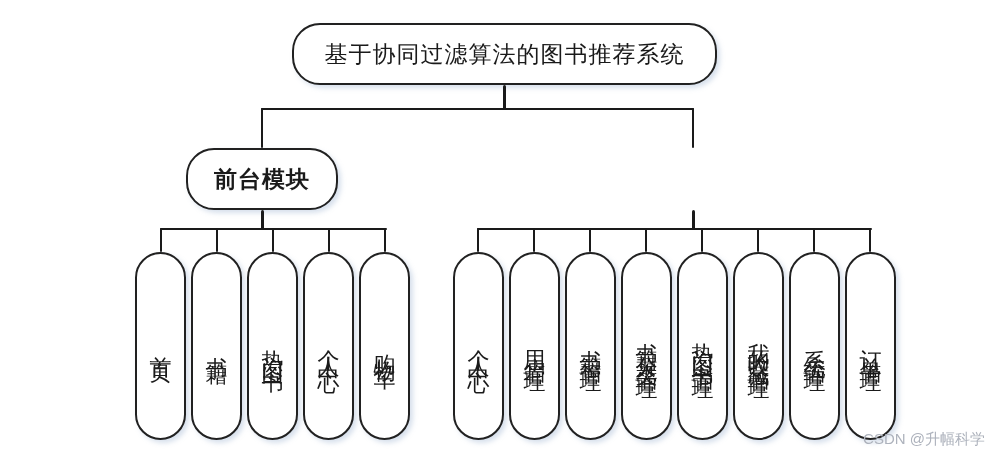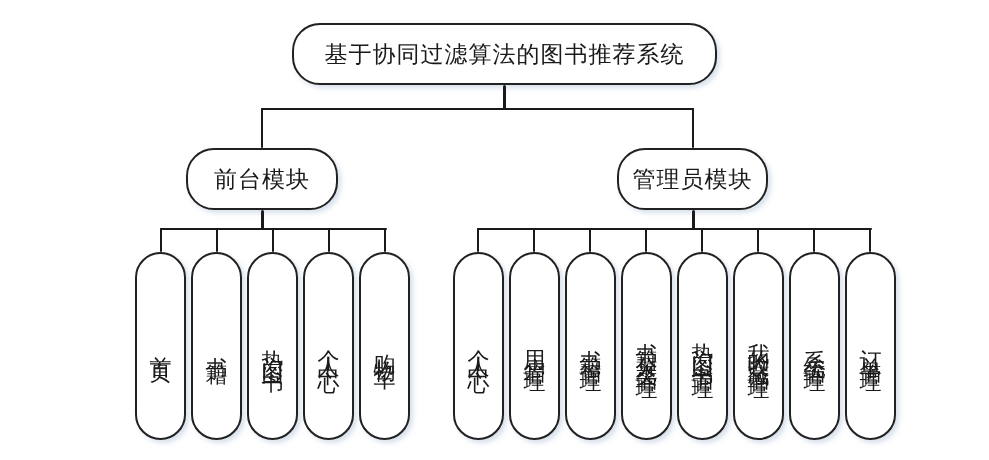--- a/index.html
+++ b/index.html
@@ -18,21 +18,21 @@
     background: #ffffff;
     border: 2px solid #212121;
     display: flex;
     align-items: center;
     justify-content: center;
     box-shadow: 3px 3px 5px rgba(140, 165, 200, 0.35);
     text-align: center;
   }
   .node-label { font-size: 23px; letter-spacing: 1px; white-space: nowrap; }
   #root-box  { left: 292px; top: 23px;  width: 425px; height: 62px; }
-  #front-box { left: 186px; top: 148px; width: 152px; height: 62px; }
+  #front-box { left: 186px; top: 148px; width: 152px; height: 62px; font-weight: bold; }
   #admin-box { left: 617px; top: 148px; width: 151px; height: 62px; }
   .leaf {
     position: absolute;
     top: 252px;
     width: 51px;
     height: 188px;
     background: #ffffff;
     border: 2px solid #212121;
     display: flex;
     align-items: center;
@@ -61,23 +61,20 @@
 <body>
 
 <div id="canvas">
 
   <div class="box" id="root-box">
     <span class="node-label">基于协同过滤算法的图书推荐系统</span>
   </div>
 
   <div class="box" id="front-box">
     <span class="node-label">前台模块</span>
-  </div>
-  <div class="box" id="admin-box">
-    <span class="node-label">管理员模块</span>
   </div>
 
   <div class="line" style="left:503px; top:85px;  width:3px;   height:24px;"></div>
   <div class="line" style="left:261px; top:108px; width:433px; height:2px;"></div>
   <div class="line" style="left:261px; top:108px; width:2px;   height:40px;"></div>
   <div class="line" style="left:692px; top:108px; width:2px;   height:40px;"></div>
 
   <div class="line" style="left:261px; top:210px; width:3px;   height:19px;"></div>
   <div class="line" style="left:160px; top:228px; width:227px; height:2px;"></div>
   <div class="line" style="left:160px; top:228px; width:2px; height:24px;"></div>
@@ -131,14 +128,15 @@
   <div class="leaf" style="left:733px;">
     <span class="leaf-label">我的收藏管理</span>
   </div>
   <div class="leaf" style="left:789px;">
     <span class="leaf-label">系统管理</span>
   </div>
   <div class="leaf" style="left:845px;">
     <span class="leaf-label">订单管理</span>
   </div>
 
+  <div id="watermark">CSDN @升幅科学</div>
 
 </div>
 
 </body></html>

